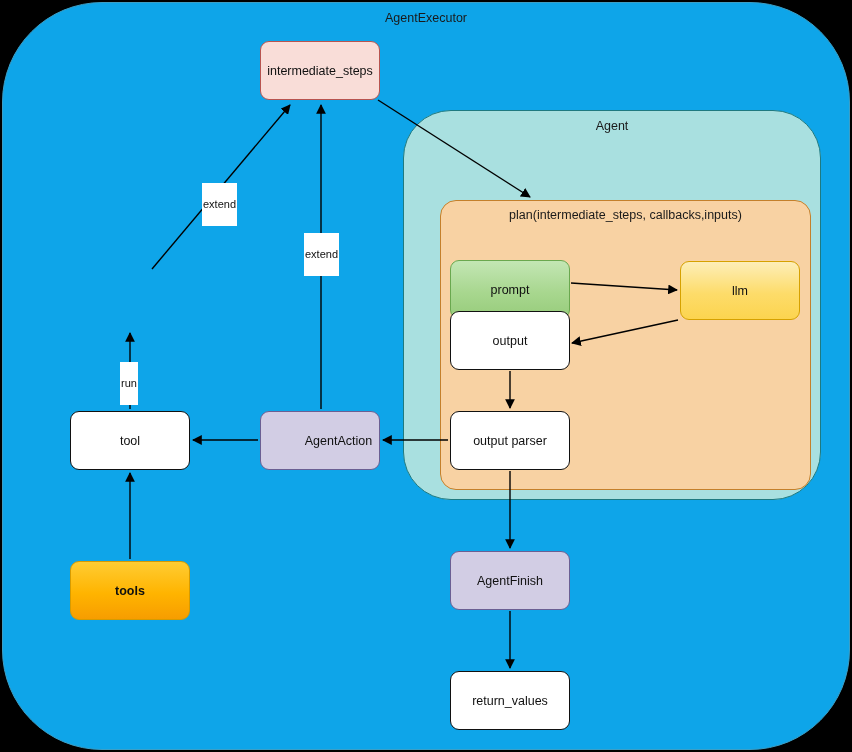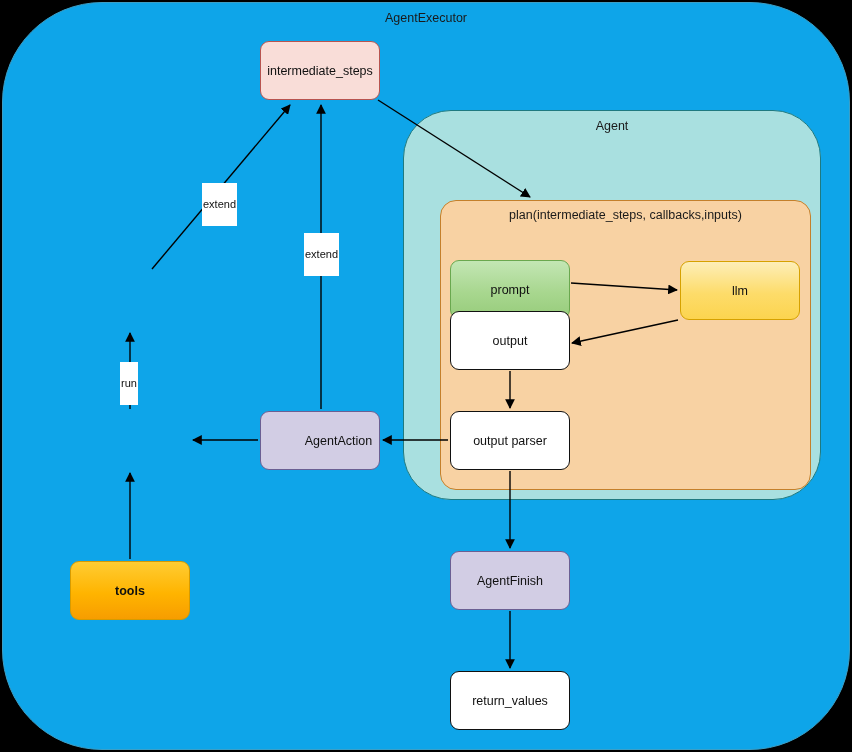--- a/index.html
+++ b/index.html
@@ -193,20 +193,21 @@
 
       <path d="M 510 611 L 510 668"></path>
     </g>
   </svg>
 
   <div class="edge-label" id="lbl-extend-1">extend</div>
   <div class="edge-label" id="lbl-extend-2">extend</div>
   <div class="edge-label" id="lbl-run">run</div>
 
   <div class="node pink" id="n-intermediate-steps">intermediate_steps</div>
+  <div class="node white" id="n-tool">tool</div>
   <div class="node orange" id="n-tools">tools</div>
   <div class="node purple" id="n-agent-action">AgentAction</div>
   <div class="node green" id="n-prompt">prompt</div>
   <div class="node yellow" id="n-llm">llm</div>
   <div class="node white" id="n-output">output</div>
   <div class="node white" id="n-output-parser">output parser</div>
   <div class="node purple" id="n-agent-finish">AgentFinish</div>
   <div class="node white" id="n-return-values">return_values</div>
 
 </div>

